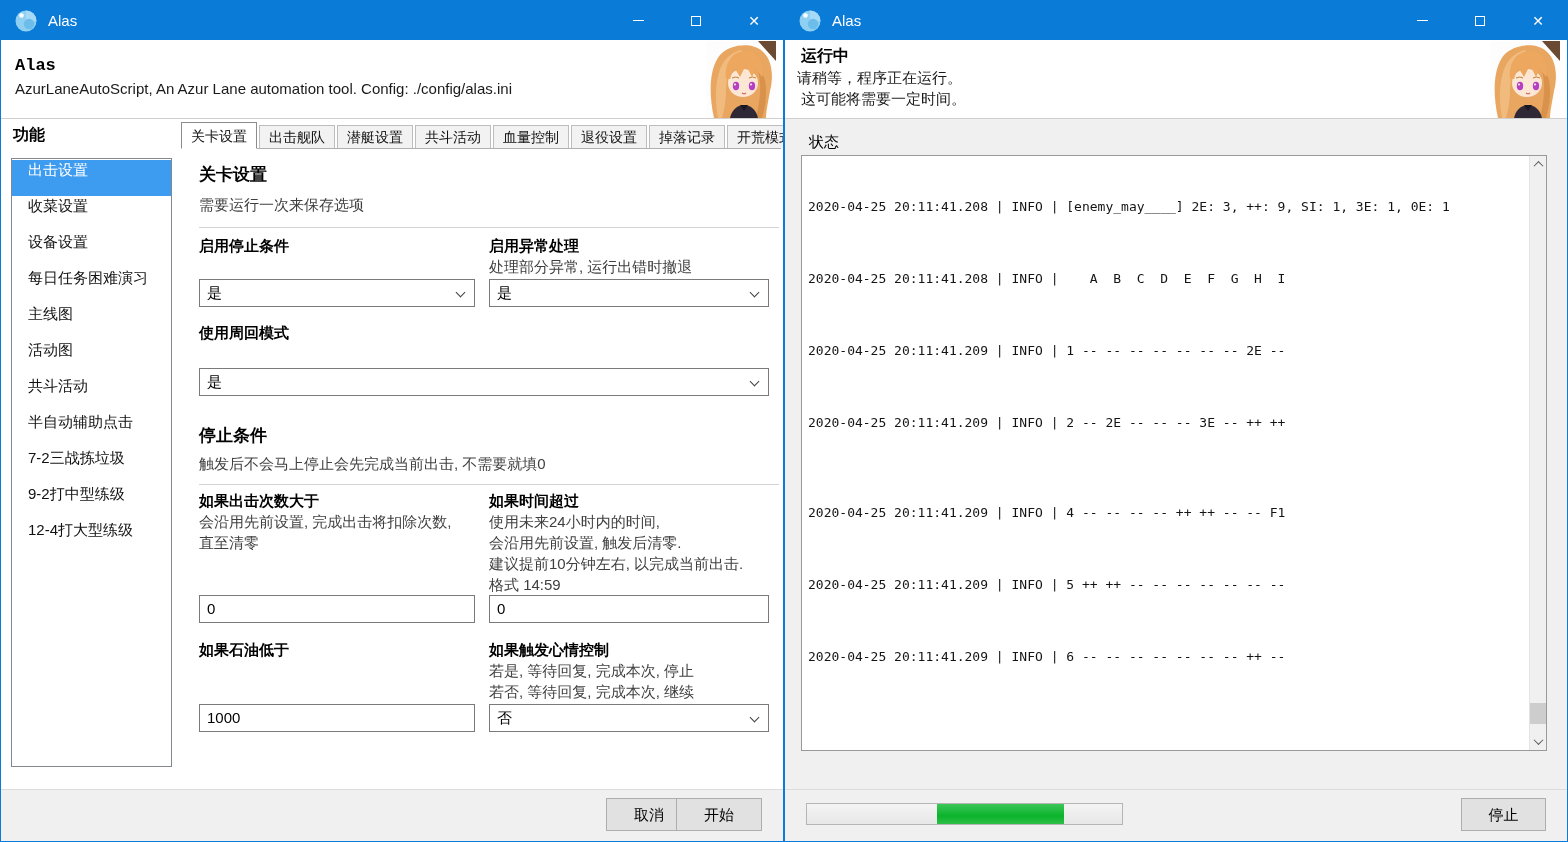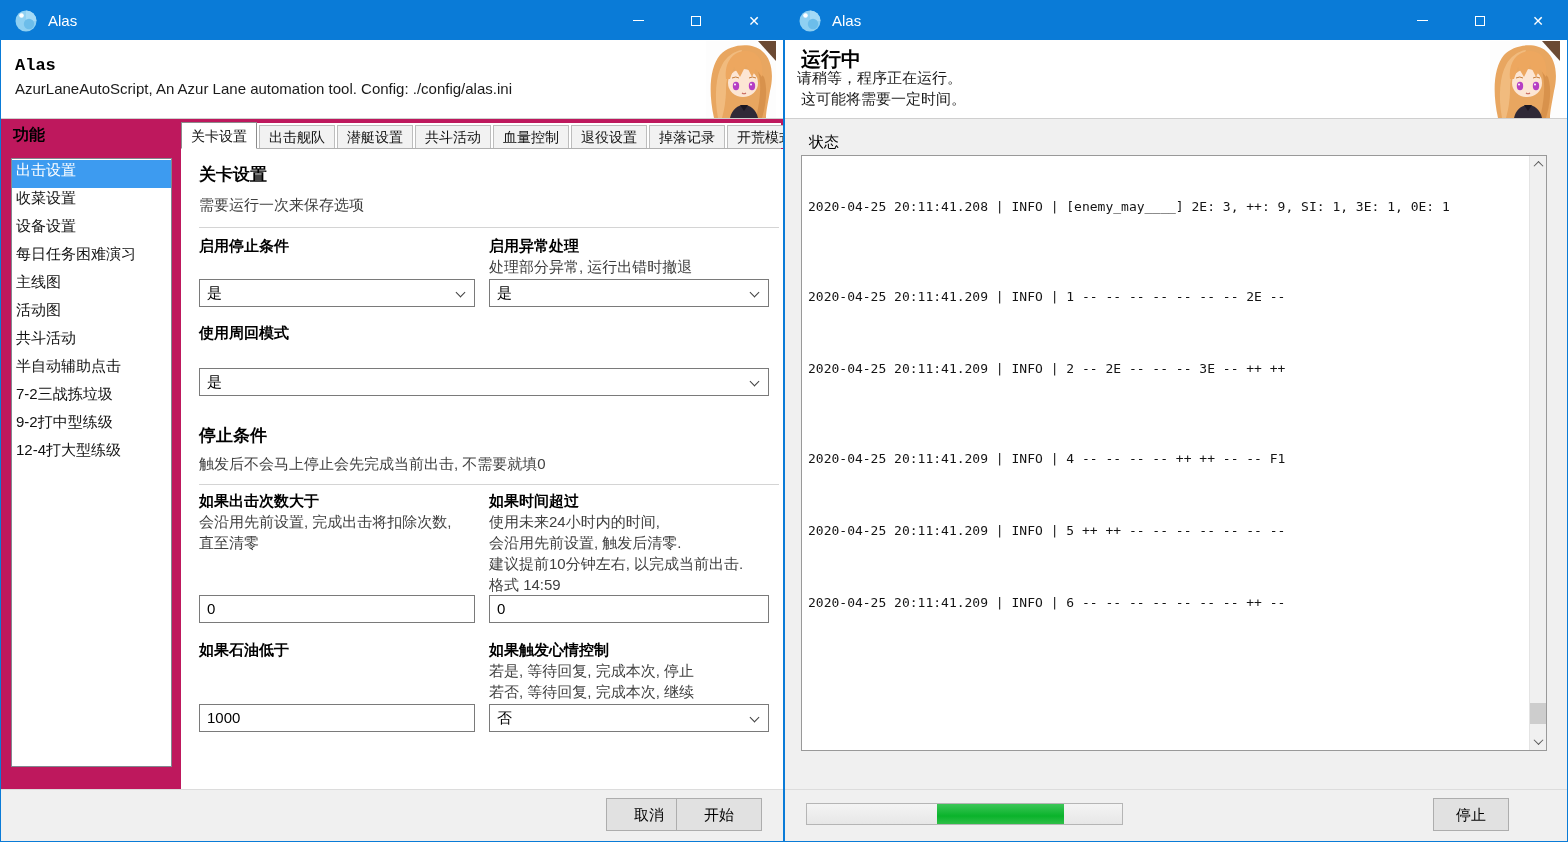--- a/index.html
+++ b/index.html
@@ -1,43 +1,43 @@
 <!DOCTYPE html>
 <html><head>
 <meta charset="utf-8">
 <style>
   * { margin:0; padding:0; box-sizing:border-box; }
   html,body { width:1568px; height:842px; background:#e8e8e8; font-family:"Liberation Sans",sans-serif; overflow:hidden; }
-  .window { position:absolute; top:0; width:784px; height:842px; background:#be185d; border:1px solid #0a7bd7; overflow:hidden; }
+  .window { position:absolute; top:0; width:784px; height:842px; background:#ffffff; border:1px solid #0a7bd7; overflow:hidden; }
   #win-left { left:0; }
   #win-right { left:784px; }
 
   
   .titlebar { position:absolute; left:0; top:0; right:0; height:39px; background:#0a7bd7; display:flex; align-items:center; }
   .titlebar .app-logo { margin-left:13px; width:24px; height:24px; flex:0 0 auto; }
   .titlebar .title-text { color:#ffffff; font-size:15px; margin-left:10px; }
   .caption-buttons { position:absolute; right:0; top:0; height:39px; display:flex; }
   .caption-btn { width:58px; height:39px; display:flex; align-items:center; justify-content:center; color:#ffffff; font-size:13px; cursor:default; }
   .caption-btn.min span.glyph-bar { display:block; width:11px; height:1px; background:#fff; }
   .caption-btn.max span.glyph-box { display:block; width:10px; height:10px; border:1px solid #fff; }
   .caption-btn.close { font-size:14px; }
 
   
   .app-header { position:absolute; left:0; top:39px; right:0; height:79px; background:#ffffff; border-bottom:1px solid #cfcfcf; }
   .app-header .hd-title { position:absolute; left:14px; top:16px; font-family:"Liberation Mono","DejaVu Sans Mono",monospace; font-weight:bold; font-size:17px; color:#000; }
   .app-header .hd-sub { position:absolute; left:14px; top:40px; font-size:15px; color:#1a1a1a; }
-  .app-header .hd-line1 { position:absolute; left:16px; top:6px; font-weight:bold; font-size:20px; color:#000; }
+  .app-header .hd-line1 { position:absolute; left:16px; top:6px; font-weight:bold; font-size:16px; color:#000; }
   .app-header .hd-line2 { position:absolute; left:12px; top:29px; font-size:15px; color:#1a1a1a; }
   .app-header .hd-line3 { position:absolute; left:16px; top:50px; font-size:15px; color:#1a1a1a; }
   .avatar { position:absolute; right:7px; top:1px; width:70px; height:77px; overflow:hidden; }
 
   
   .func-label { position:absolute; left:12px; top:124px; font-size:16px; font-weight:bold; color:#000; }
   .func-list { position:absolute; left:10px; top:157px; width:161px; height:609px; background:#fff; border:1px solid #828790; padding-top:1px; overflow:hidden; }
-  .func-item { height:28px; line-height:20px; font-size:15px; color:#111; padding-left:4px; white-space:nowrap; cursor:default; }
+  .func-item { height:36px; line-height:20px; font-size:15px; color:#111; padding-left:16px; white-space:nowrap; cursor:default; }
   .func-item.selected { background:#3d9bf0; color:#ffffff; }
 
   .tabstrip { position:absolute; left:180px; top:122px; width:600px; height:26px; border-bottom:1px solid #b0b0b0; display:flex; align-items:flex-end; background:#fff; }
   .tab { height:23px; line-height:22px; padding:0 9px; font-size:14px; color:#111; background:#f2f2f2; border:1px solid #bdbdbd; border-bottom:none; margin-right:2px; white-space:nowrap; cursor:default; }
   .tab.active { height:27px; line-height:26px; background:#ffffff; border:1px solid #8c8c8c; border-bottom:1px solid #ffffff; margin-bottom:-1px; z-index:2; }
 
   .content { position:absolute; left:180px; top:148px; width:604px; height:642px; background:#fff; }
   .c-abs { position:absolute; }
   .h1 { font-size:17px; font-weight:bold; color:#000; }
   .h2 { font-size:15px; font-weight:bold; color:#000; }
@@ -252,20 +252,21 @@
     </div>
   </div>
 
   <div class="status-area">
     <div class="status-label">状态</div>
     <div class="log-box">
       <div class="log-content">
         
           <div class="log-line">2020-04-25 20:11:41.208 | INFO | [enemy_may____] 2E: 3, ++: 9, SI: 1, 3E: 1, 0E: 1</div>
         
+          <div class="log-line">2020-04-25 20:11:41.208 | INFO |    A  B  C  D  E  F  G  H  I</div>
         
           <div class="log-line">2020-04-25 20:11:41.209 | INFO | 1 -- -- -- -- -- -- -- 2E --</div>
         
           <div class="log-line">2020-04-25 20:11:41.209 | INFO | 2 -- 2E -- -- -- 3E -- ++ ++</div>
         
         
           <div class="log-line">2020-04-25 20:11:41.209 | INFO | 4 -- -- -- -- ++ ++ -- -- F1</div>
         
           <div class="log-line">2020-04-25 20:11:41.209 | INFO | 5 ++ ++ -- -- -- -- -- -- --</div>
         
@@ -331,15 +332,15 @@
             <span class="sb-chev"></span>
           </div>
       </div>
     </div>
   </div>
 
   <div class="footer">
     <div class="progress-track">
       <div class="progress-fill" style="left: 41.3%; width: 40.2%;"></div>
     </div>
-    <div class="btn" style="left:648px; width:76px;">停止</div>
+    <div class="btn" style="left:676px; width:85px;">停止</div>
   </div>
 </div>
 
 </body></html>

